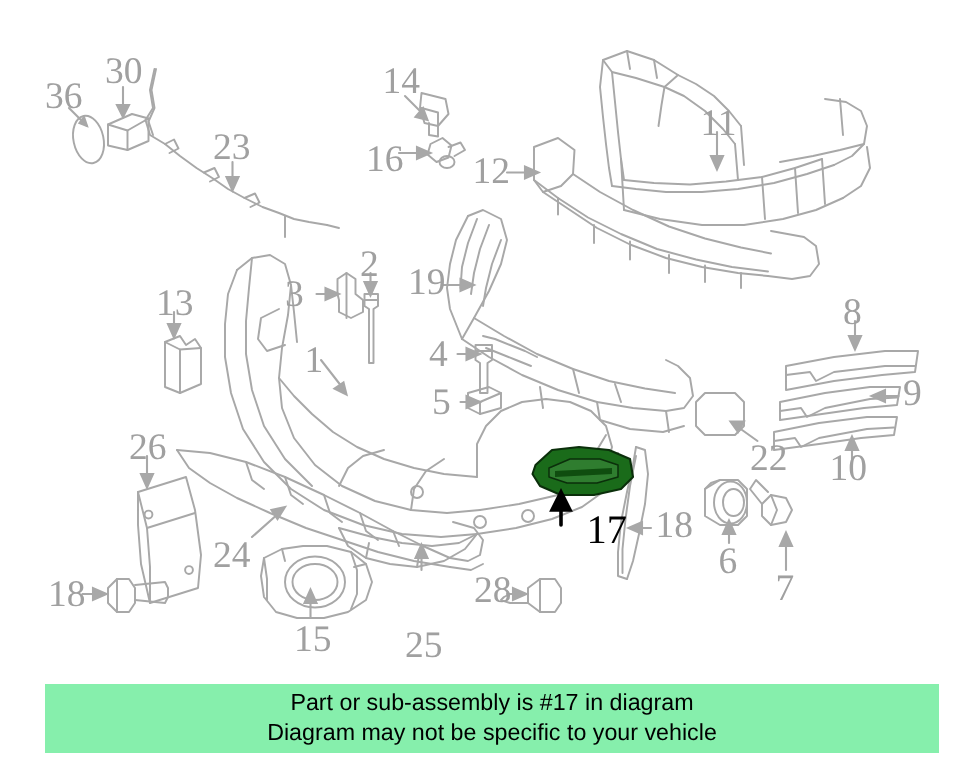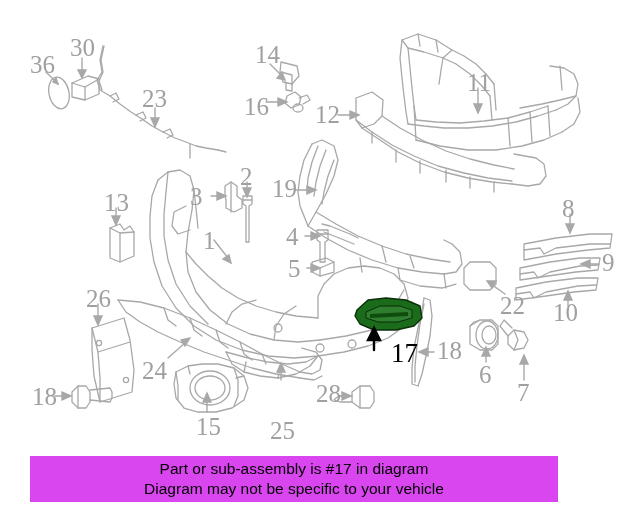--- a/index.html
+++ b/index.html
@@ -41,23 +41,23 @@
   .callout-label.highlight {
     color: #000000;
     font-weight: normal;
     font-size: 27px;
     margin-left: 26px;
   }
   #notice-banner {
     position: absolute;
     left: 30px;
     top: 456px;
-    width: 528px;
+    width: 596px;
     height: 46px;
-    background: #d946ef;
+    background: #86efac;
     color: #000000;
     display: flex;
     flex-direction: column;
     align-items: center;
     justify-content: center;
     font-family: "Liberation Sans", sans-serif;
     font-size: 15.5px;
     line-height: 1.32;
     text-align: center;
   }

